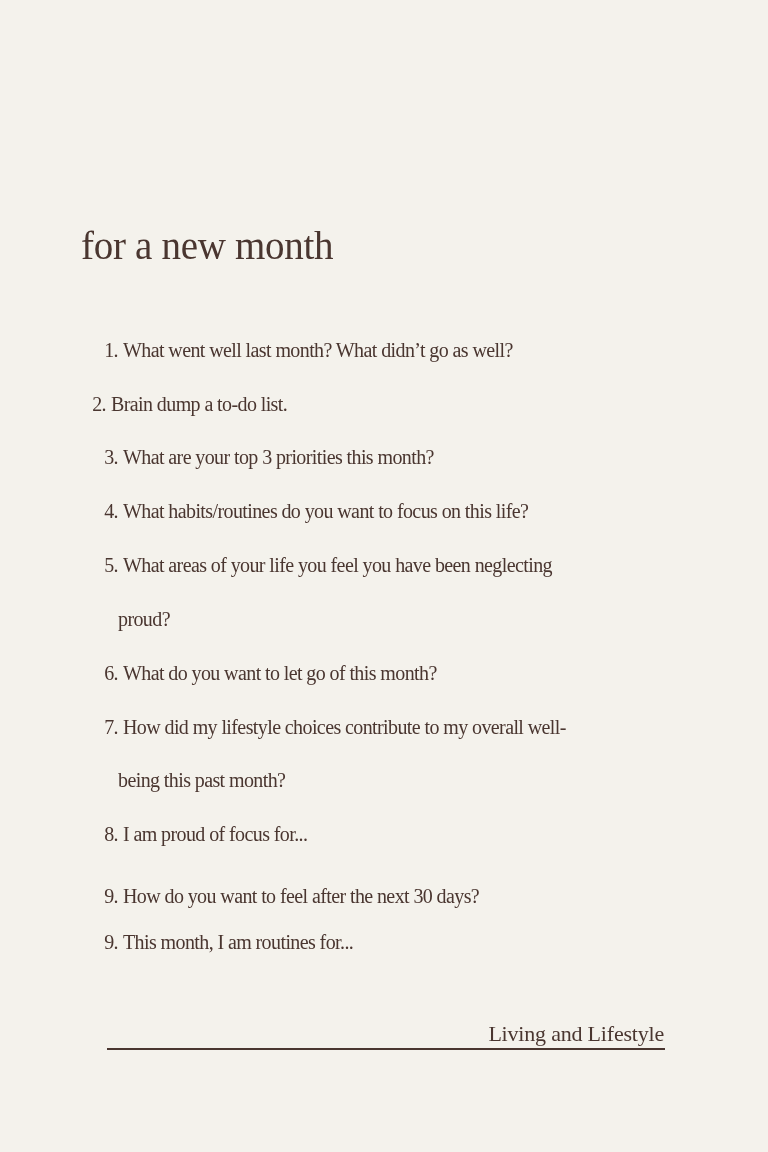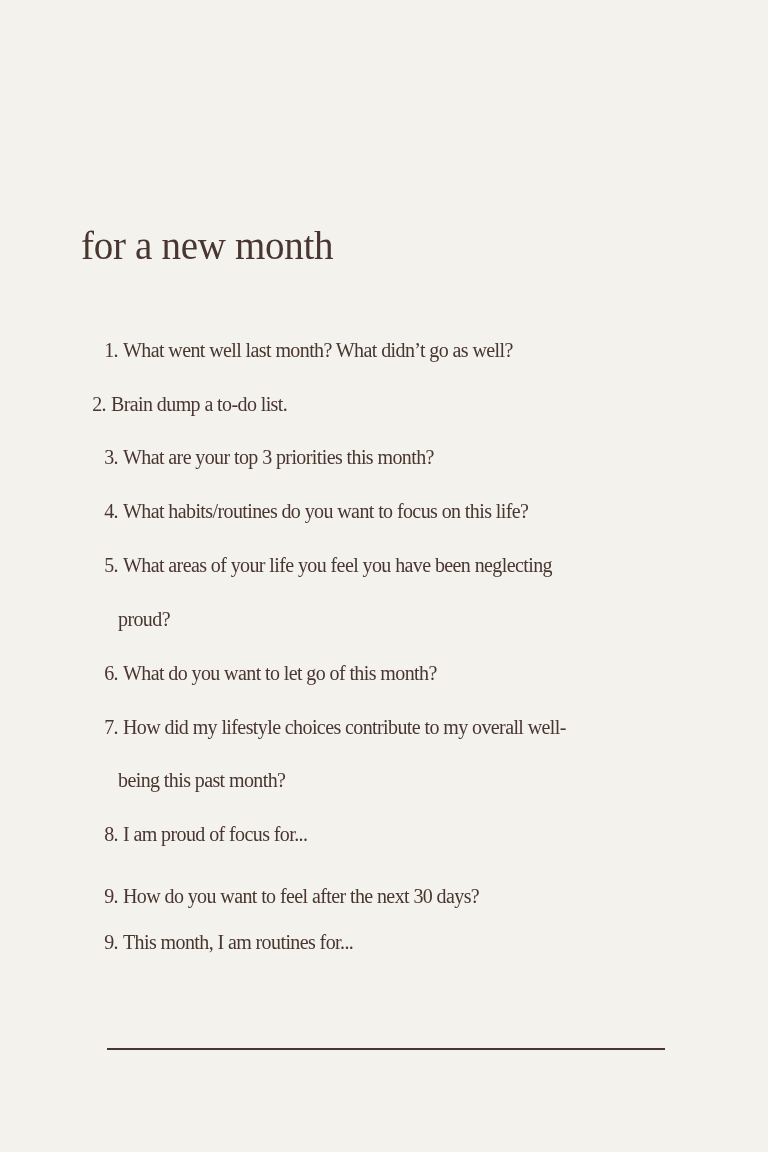--- a/index.html
+++ b/index.html
@@ -147,15 +147,16 @@
         <span class="num">9.</span><span>How do you want to feel after the next 30 days?</span>
       </div>
     </li>
     <li>
       <div class="line" style="left:80px; top:928px;">
         <span class="num">9.</span><span>This month, I am routines for...</span>
       </div>
     </li>
   </ol>
 
+  <div class="footer-brand">Living and Lifestyle</div>
   <div class="footer-rule"></div>
 
 </div>
 
 </body></html>

